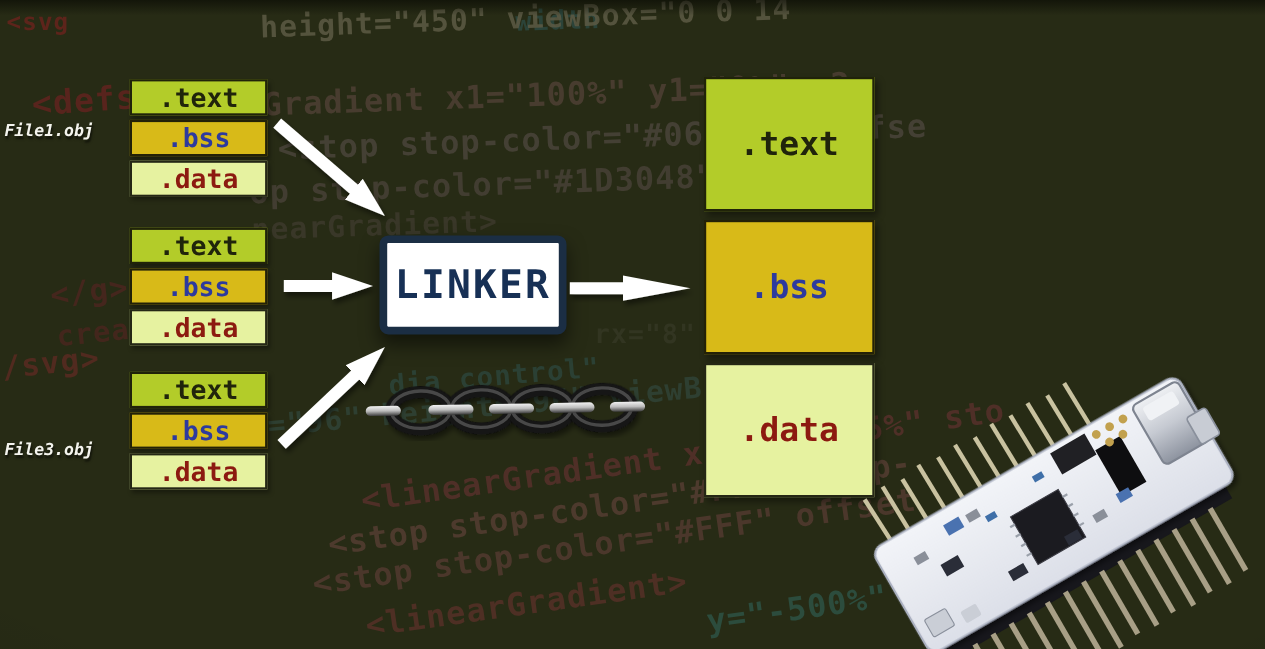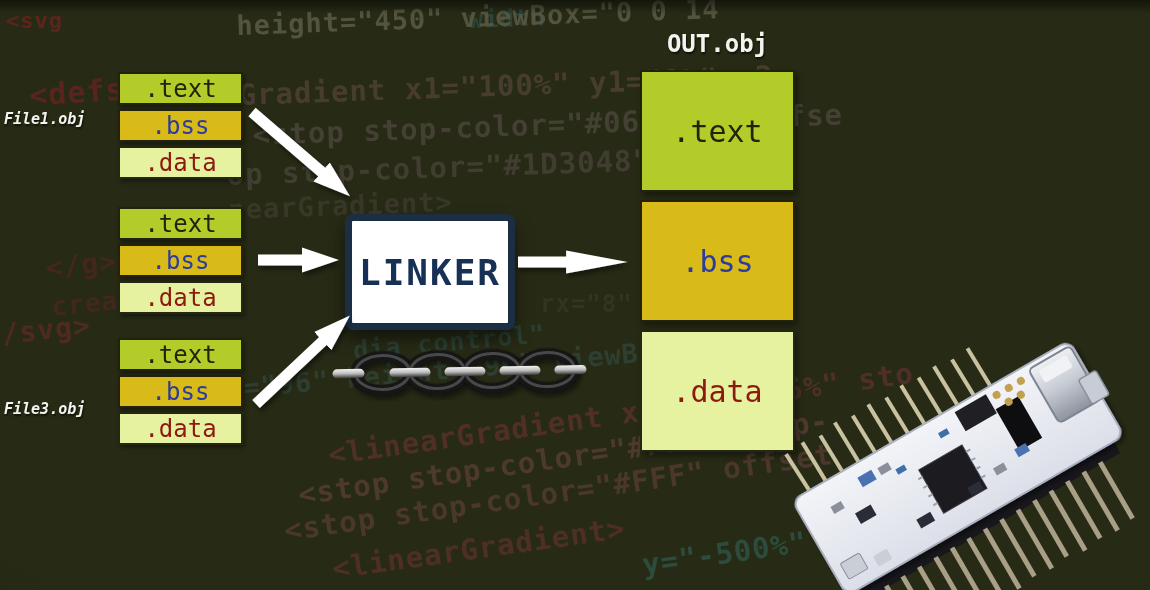--- a/index.html
+++ b/index.html
@@ -32,38 +32,38 @@
     color:var(--label-text,#f4f4ee);
     font-size:15px;font-weight:bold;
     text-shadow:1px 2px 2px rgba(0,0,0,.6);
     font-style:italic;
   }
   .stack{position:absolute;width:125px;}
   .sec{
     width:125px;height:33px;
     margin-bottom:4px;
     display:flex;align-items:center;justify-content:center;
-    font-weight:normal;font-size:24px;
+    font-weight:bold;font-size:24px;
     border:2px solid rgba(16,17,6,.9);
     box-sizing:border-box;
     box-shadow:2px 3px 4px rgba(0,0,0,.35);
   }
   .sec-text{background:var(--section-text-bg);color:var(--section-text-fg);}
   .sec-bss{background:var(--section-bss-bg);color:var(--section-bss-fg);}
   .sec-data{background:var(--section-data-bg);color:var(--section-data-fg);}
   #out-title{
     position:absolute;left:640px;top:30px;width:155px;
     text-align:center;color:var(--label-text,#f4f4ee);
     font-size:24px;font-weight:bold;
     text-shadow:1px 2px 2px rgba(0,0,0,.6);
   }
   #out-stack{position:absolute;left:640px;top:70px;width:155px;}
   #out-stack .sec{width:155px;height:122px;margin-bottom:8px;font-size:30px;box-shadow:3px 4px 6px rgba(0,0,0,.4);}
   #linker-box{
-    position:absolute;left:345px;top:214px;width:170px;height:116px;
+    position:absolute;left:345px;top:214px;width:170px;height:90px;
     box-sizing:border-box;
     background:var(--linker-bg,#fff);
     border:7px solid var(--linker-border,#1b2e44);
     border-radius:8px;
     display:flex;align-items:center;justify-content:center;
     font-size:36px;font-weight:bold;letter-spacing:2px;
     color:var(--linker-fg,#173055);
     box-shadow:0 9px 16px rgba(0,0,0,.5);
   }
   svg.overlay{position:absolute;left:0;top:0;z-index:4;pointer-events:none;}
@@ -113,21 +113,20 @@
 
     <div class="file-label" style="left:4px;top:400px">File3.obj</div>
     <div class="stack" style="left:118px;top:338px">
       <div class="sec sec-text">.text</div>
       <div class="sec sec-bss">.bss</div>
       <div class="sec sec-data">.data</div>
     </div>
 
     <div id="linker-box">LINKER</div>
 
-    <div id="out-title">OUT.obj</div>
     <div id="out-stack">
       <div class="sec sec-text">.text</div>
       <div class="sec sec-bss">.bss</div>
       <div class="sec sec-data">.data</div>
     </div>
   </div>
 
   <svg class="overlay" width="1150" height="590" viewBox="0 0 1150 590">
     <defs>
       <marker id="head" viewBox="0 0 12 8" refX="1" refY="4" markerWidth="3.4" markerHeight="2.5" orient="auto">

